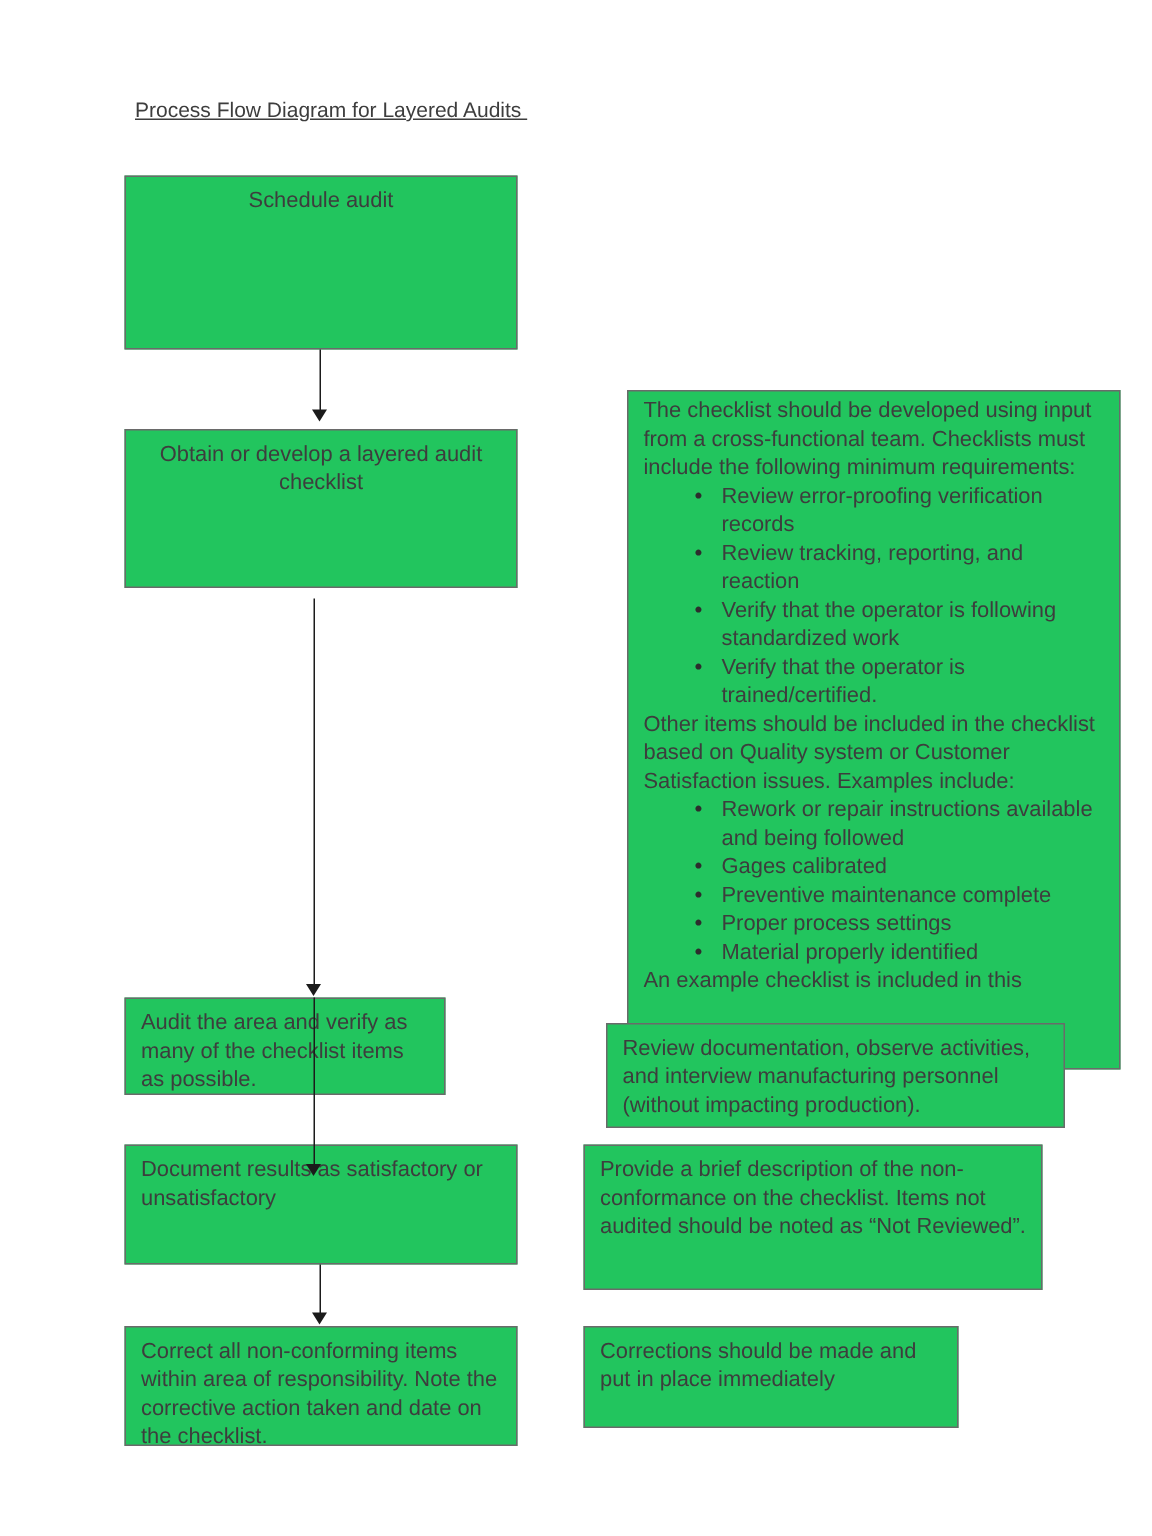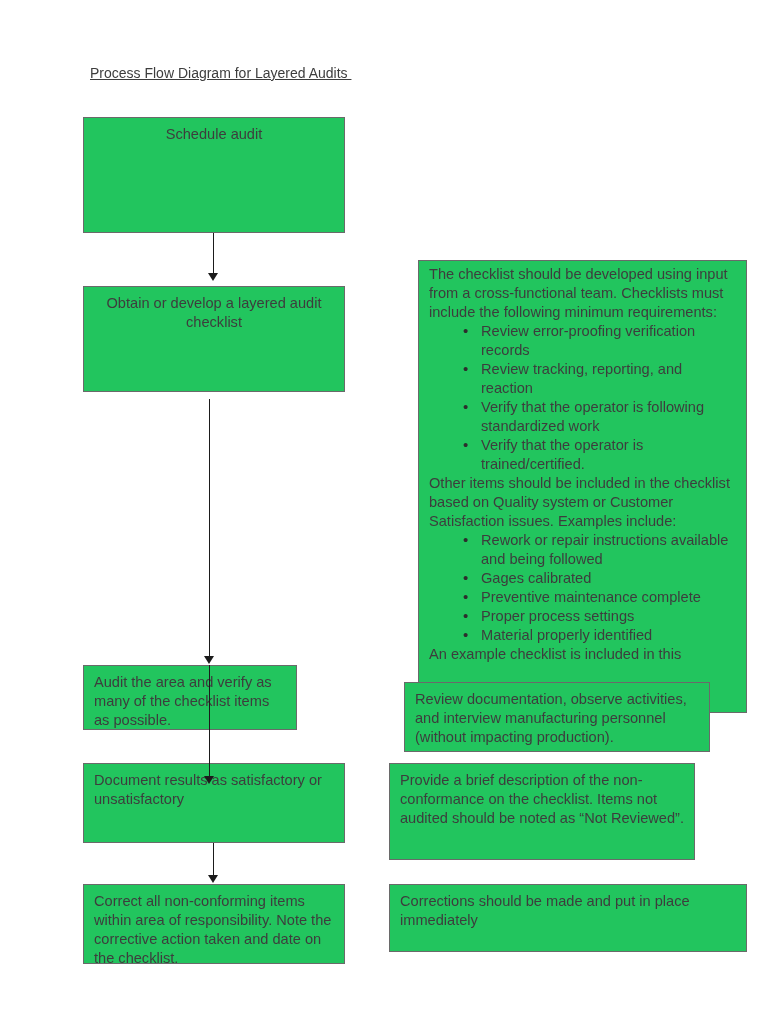--- a/index.html
+++ b/index.html
@@ -72,21 +72,21 @@
   #box-checklist     { left: 83px;  top: 286px; width: 262px; height: 106px; }
   #box-audit         { left: 83px;  top: 665px; width: 214px; height: 65px; }
   #box-document      { left: 83px;  top: 763px; width: 262px; height: 80px; }
   #box-correct       { left: 83px;  top: 884px; width: 262px; height: 80px; }
 
   
   #desc-schedule     { left: 400px; top: 117px; width: 306px; height: 115px; }
   #desc-checklist    { left: 398px; top: 260px; width: 329px; height: 453px; margin-left: 20px; }
   #desc-audit        { left: 404px; top: 665px; width: 306px; height: 70px; z-index: 6; margin-top: 17px; }
   #desc-document     { left: 389px; top: 763px; width: 306px; height: 97px; }
-  #desc-correct      { left: 389px; top: 884px; width: 358px; height: 68px; }
+  #desc-correct      { left: 389px; top: 884px; width: 250px; height: 68px; }
 
   
   #desc-checklist .txt {
     left: 10px; right: 9px; top: 4px;
     overflow: hidden;
     height: 448px;
   }
   .clist p { margin: 0; }
   .clist ul {
     margin: 0;

